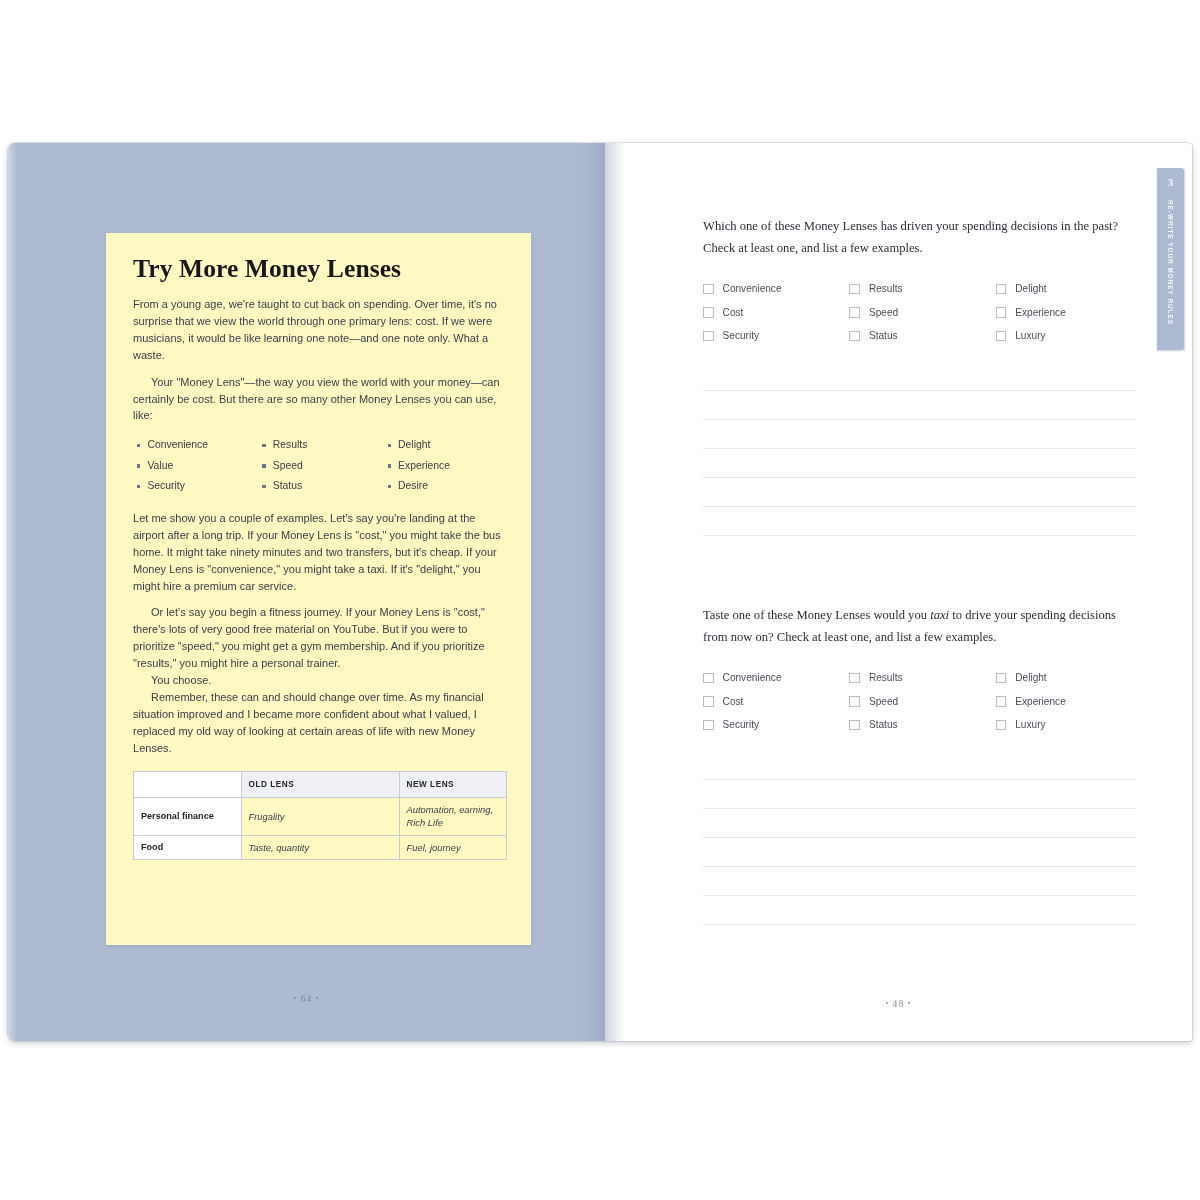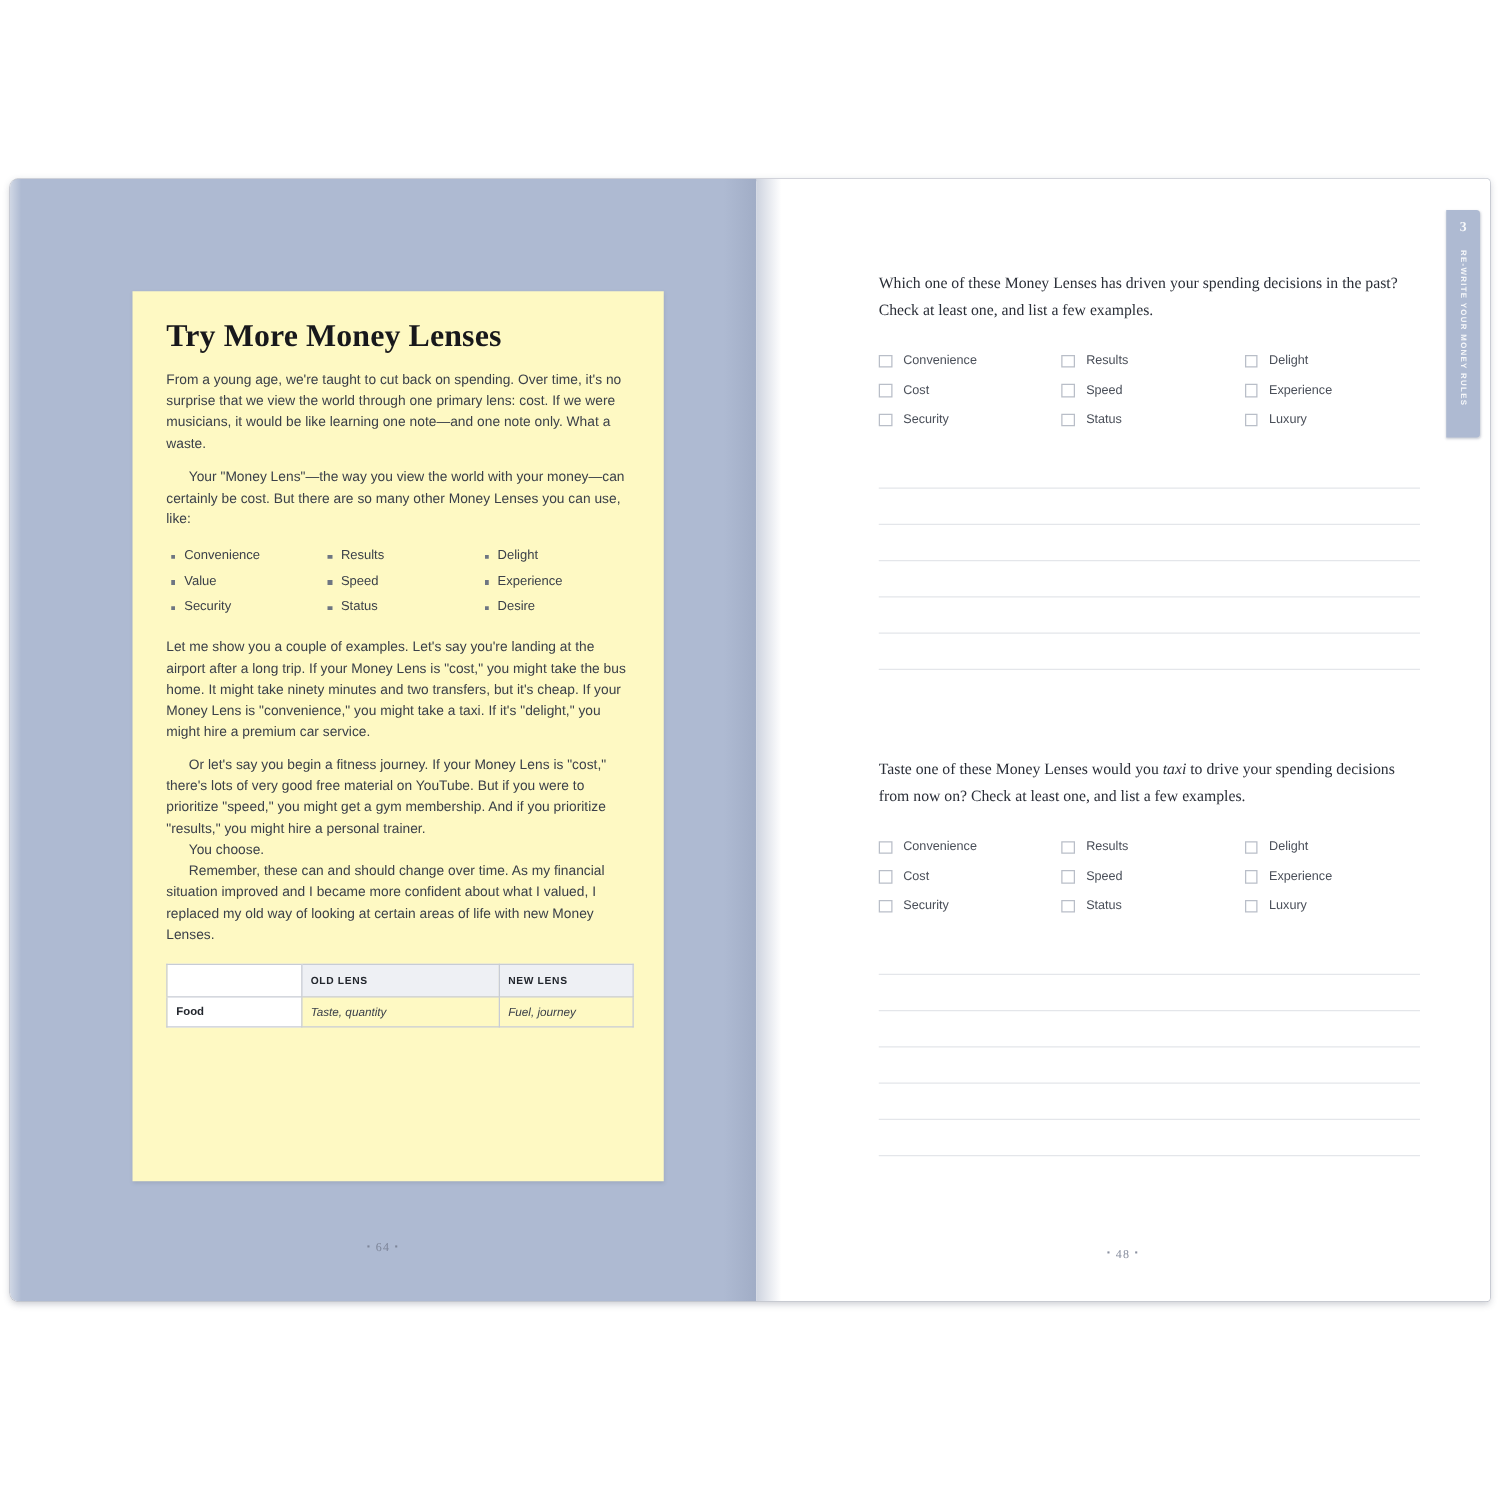--- a/index.html
+++ b/index.html
@@ -356,20 +356,25 @@
         <table class="lens-table">
           <thead>
             <tr>
               <th class="corner"></th>
               <th class="col-old">OLD LENS</th>
               <th>NEW LENS</th>
             </tr>
           </thead>
           <tbody>
             <tr>
+              <td class="rowhead">Personal finance</td>
+              <td class="val">Frugality</td>
+              <td class="val">Automation, earning, Rich Life</td>
+            </tr>
+            <tr>
               <td class="rowhead">Food</td>
               <td class="val">Taste, quantity</td>
               <td class="val">Fuel, journey</td>
             </tr>
           </tbody>
         </table>
 
       </div>
     </div>
 

